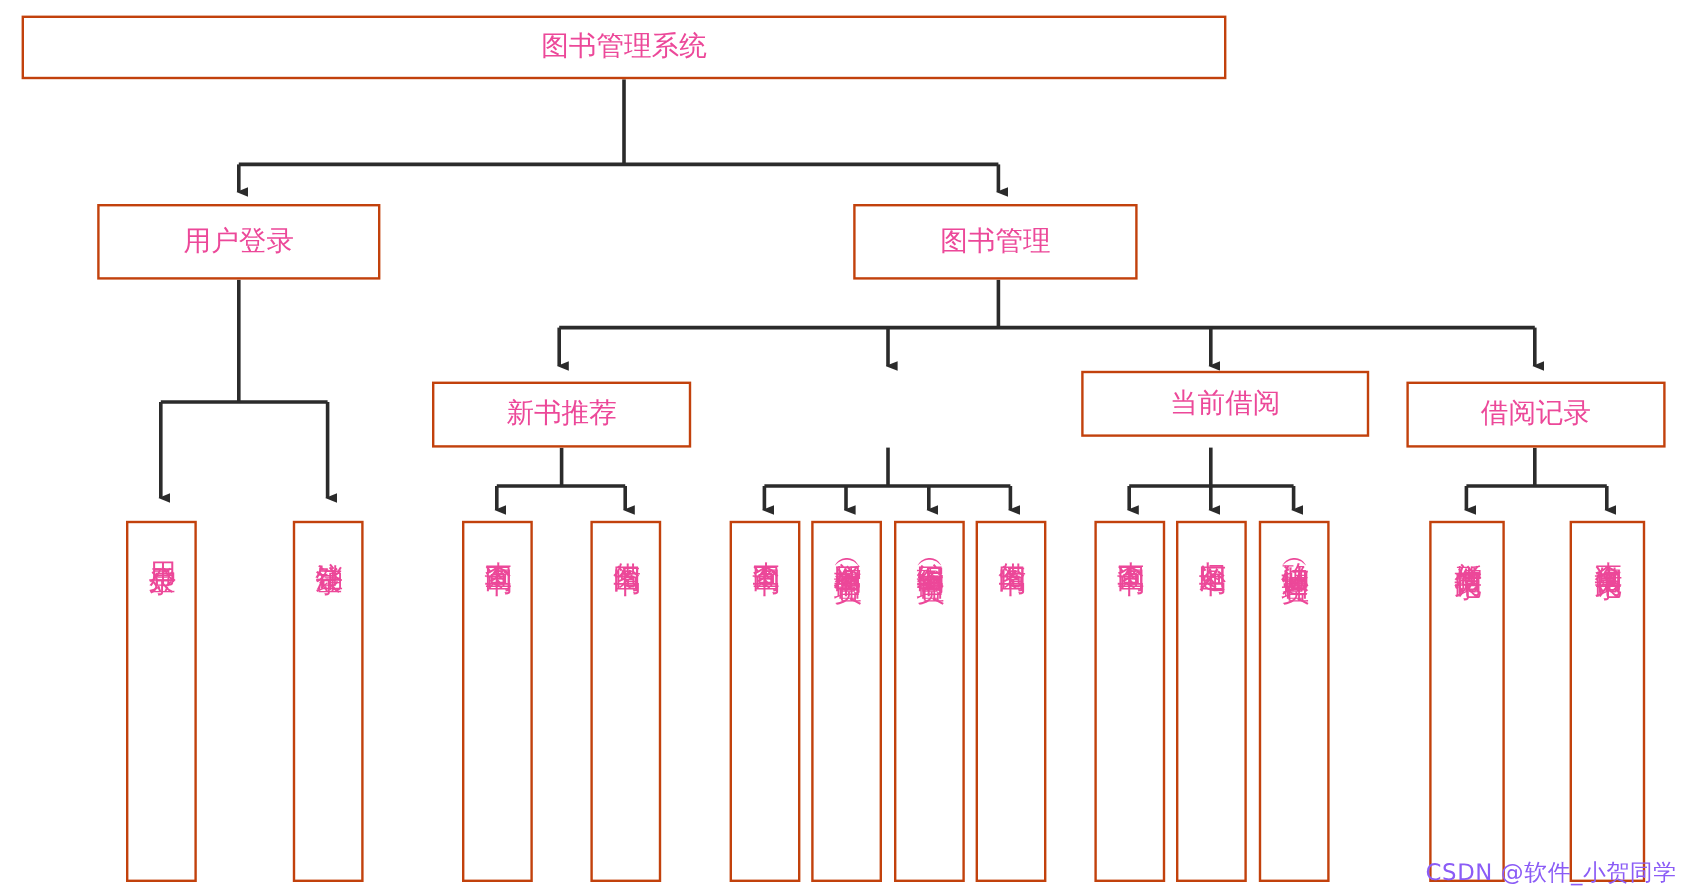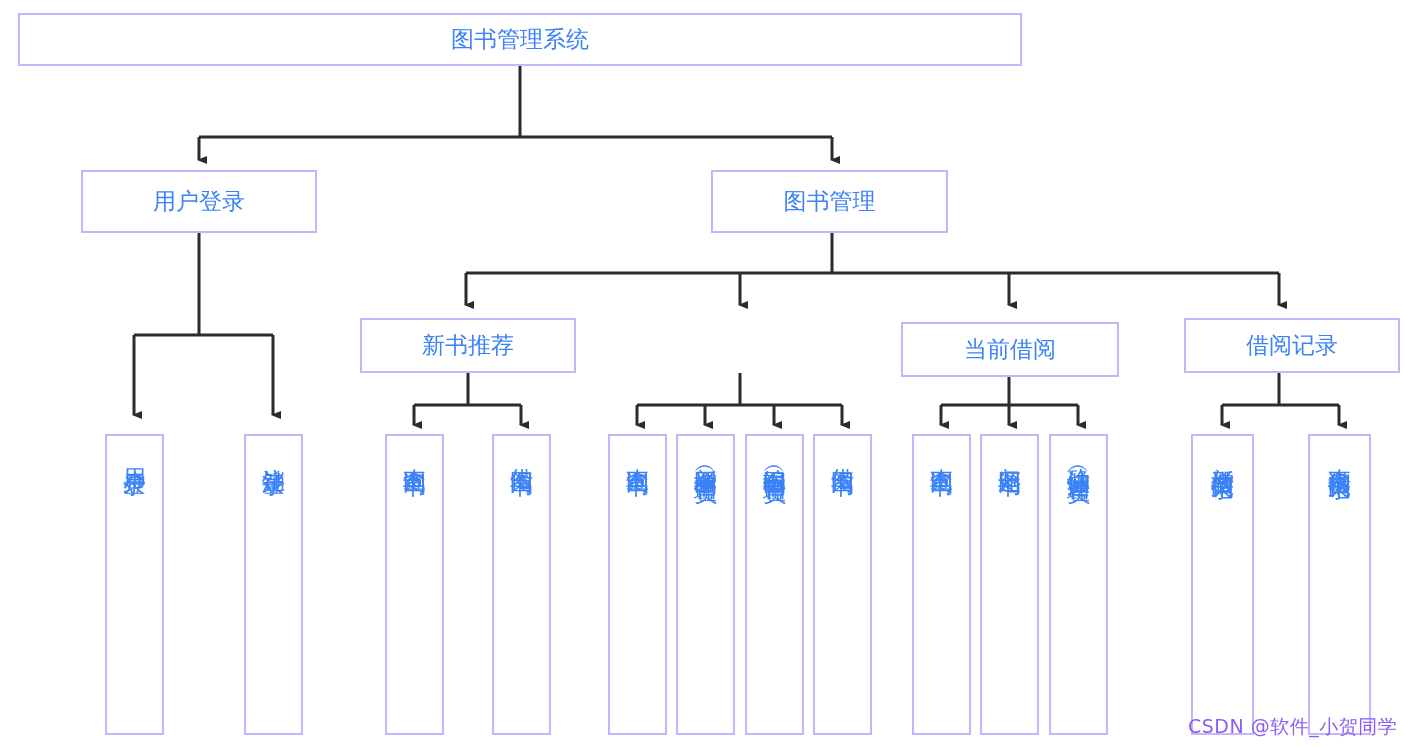--- a/index.html
+++ b/index.html
@@ -23,25 +23,25 @@
     left: 0;
     top: 0;
     width: 1405px;
     height: 747px;
     pointer-events: none;
   }
   .node {
     position: absolute;
     box-sizing: border-box;
     background: #ffffff;
-    border: 2px solid #c4b5fd;
+    border: 2px solid #c2410c;
     display: flex;
     align-items: center;
     justify-content: center;
-    color: #3b82f6;
+    color: #ec4899;
   }
   .node-label {
     display: block;
     text-align: center;
     line-height: 1.18;
     white-space: nowrap;
   }
   .node.horizontal .node-label {
     font-size: 23px;
   }
@@ -136,24 +136,24 @@
   <div class="node horizontal" style="left:81px; top:170px; width:236px; height:63px;">
     <span class="node-label">用户登录</span>
   </div>
   <div class="node horizontal" style="left:711px; top:170px; width:237px; height:63px;">
     <span class="node-label">图书管理</span>
   </div>
 
   <div class="node horizontal" style="left:360px; top:318px; width:216px; height:55px;">
     <span class="node-label">新书推荐</span>
   </div>
-  <div class="node horizontal" style="left:901px; top:322px; width:218px; height:55px;">
+  <div class="node horizontal" style="left:901px; top:309px; width:240px; height:55px;">
     <span class="node-label">当前借阅</span>
   </div>
-  <div class="node horizontal" style="left:1172px; top:318px; width:216px; height:55px;margin-left:12px;">
+  <div class="node horizontal" style="left:1172px; top:318px; width:216px; height:55px;">
     <span class="node-label">借阅记录</span>
   </div>
 
   <div class="node vertical" style="left:105px; top:434px; width:59px; height:301px;">
     <span class="node-label">用户登录</span>
   </div>
   <div class="node vertical" style="left:244px; top:434px; width:59px; height:301px;">
     <span class="node-label">注销登录</span>
   </div>
 

